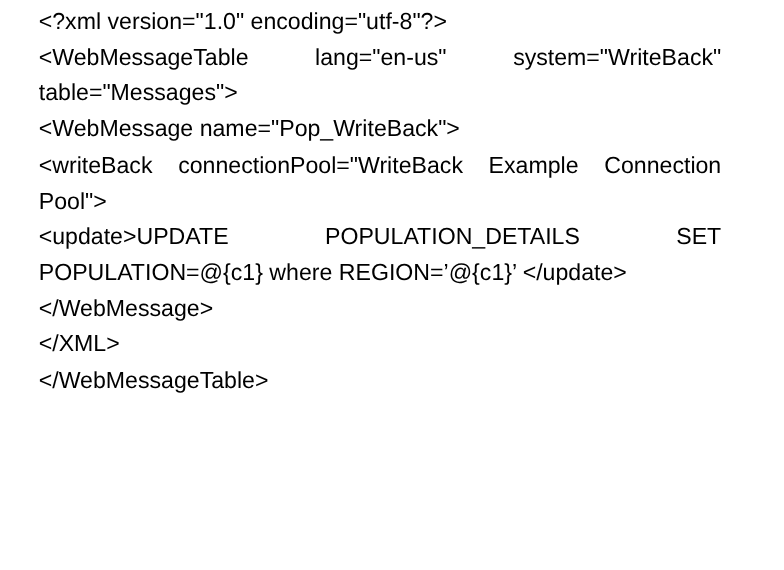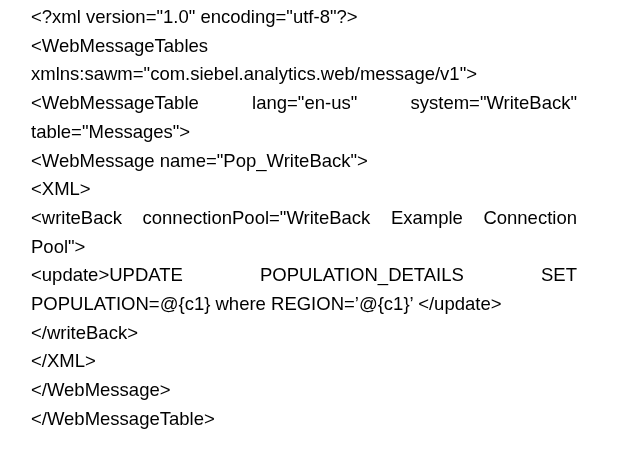--- a/index.html
+++ b/index.html
@@ -43,23 +43,20 @@
   
   .xml-line.short {
     text-align: left;
   }
 </style>
 </head>
 <body>
 
 <div id="xml-listing">
     <div class="xml-line short">&lt;?xml version="1.0" encoding="utf-8"?&gt;</div>
-    <div class="xml-line wrapped">&lt;WebMessageTables xmlns:sawm="com.siebel.analytics.web/message/v1"&gt;</div>
     <div class="xml-line wrapped">&lt;WebMessageTable lang="en-us" system="WriteBack" table="Messages"&gt;</div>
     <div class="xml-line short">&lt;WebMessage name="Pop_WriteBack"&gt;</div>
-    <div class="xml-line short">&lt;XML&gt;</div>
     <div class="xml-line wrapped">&lt;writeBack connectionPool="WriteBack Example Connection Pool"&gt;</div>
     <div class="xml-line wrapped">&lt;update&gt;UPDATE POPULATION_DETAILS SET POPULATION=@{c1} where REGION=’@{c1}’ &lt;/update&gt;</div>
-    <div class="xml-line short">&lt;/writeBack&gt;</div>
+    <div class="xml-line short">&lt;/WebMessage&gt;</div>
     <div class="xml-line short">&lt;/XML&gt;</div>
-    <div class="xml-line short">&lt;/WebMessage&gt;</div>
     <div class="xml-line short">&lt;/WebMessageTable&gt;</div>
   </div>
 
 </body></html>

